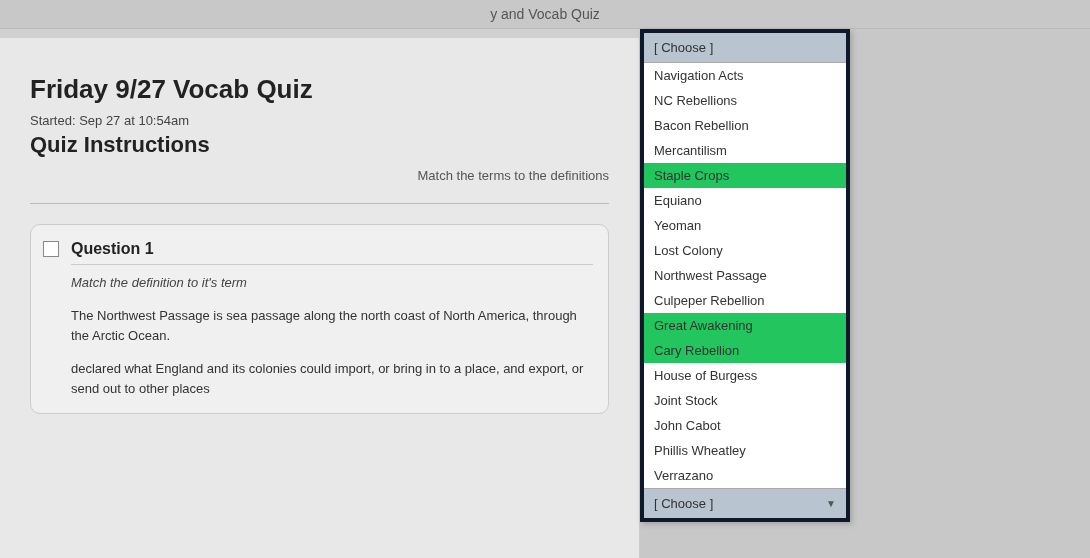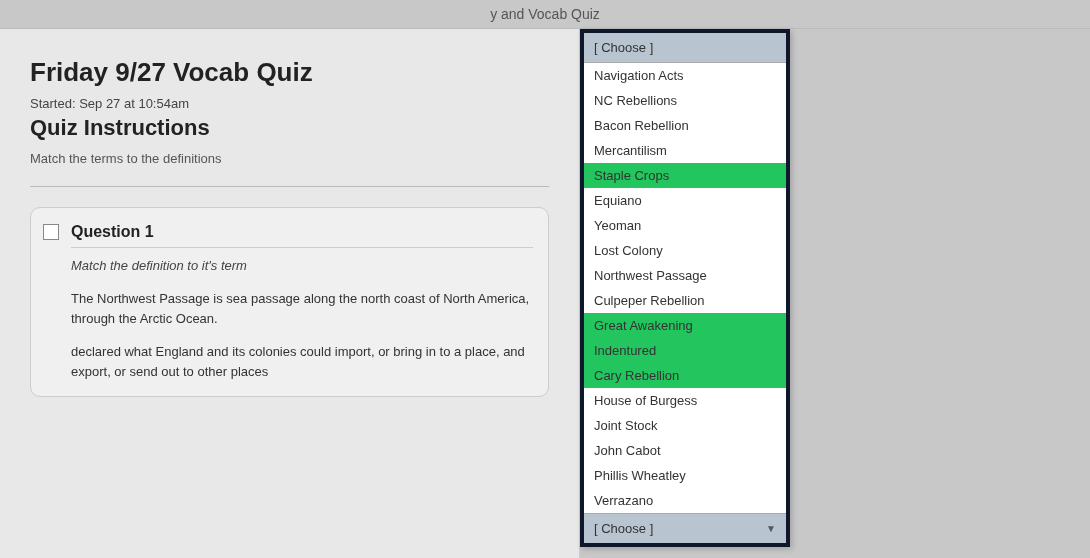--- a/index.html
+++ b/index.html
@@ -26,24 +26,25 @@
       border-bottom: 1px solid #bbb;
     }
 
     .main-content {
       display: flex;
       width: 100%;
       height: calc(558px - 28px);
     }
 
     .left-panel {
-      width: 580px;
+      width: 640px;
       background-color: #e8e8e8;
-      padding: 28px 30px;
+      padding: 36px 30px;
       border-right: 1px solid #ccc;
+      margin-top: 9px;
     }
 
     .quiz-title {
       font-size: 26px;
       font-weight: bold;
       color: #222;
       margin-bottom: 8px;
     }
 
     .quiz-started {
@@ -56,20 +57,21 @@
       font-size: 22px;
       font-weight: bold;
       color: #222;
       margin-bottom: 10px;
     }
 
     .match-terms {
       font-size: 13px;
       color: #555;
       margin-bottom: 20px;
+      text-align: right;
     }
 
     .divider {
       border: none;
       border-top: 1px solid #bbb;
       margin: 10px 0 20px 0;
     }
 
     .question-block {
       background: #f0f0f0;
@@ -205,21 +207,20 @@
           <div class="dropdown-item">NC Rebellions</div>
           <div class="dropdown-item">Bacon Rebellion</div>
           <div class="dropdown-item">Mercantilism</div>
           <div class="dropdown-item highlighted">Staple Crops</div>
           <div class="dropdown-item">Equiano</div>
           <div class="dropdown-item">Yeoman</div>
           <div class="dropdown-item">Lost Colony</div>
           <div class="dropdown-item">Northwest Passage</div>
           <div class="dropdown-item">Culpeper Rebellion</div>
           <div class="dropdown-item highlighted">Great Awakening</div>
-          <div class="dropdown-item highlighted">Indentured</div>
           <div class="dropdown-item highlighted">Cary Rebellion</div>
           <div class="dropdown-item">House of Burgess</div>
           <div class="dropdown-item">Joint Stock</div>
           <div class="dropdown-item">John Cabot</div>
           <div class="dropdown-item">Phillis Wheatley</div>
           <div class="dropdown-item">Verrazano</div>
         </div>
       <div class="dropdown-footer">
         <span>[ Choose ]</span>
         <span class="dropdown-footer-arrow">▼</span>

